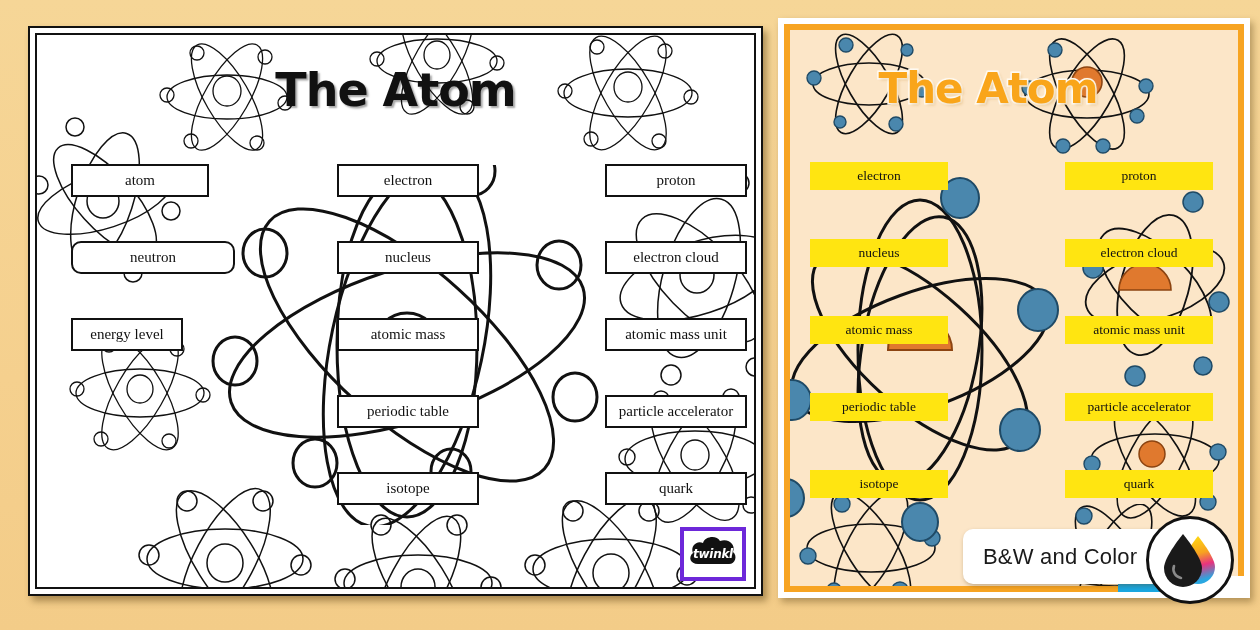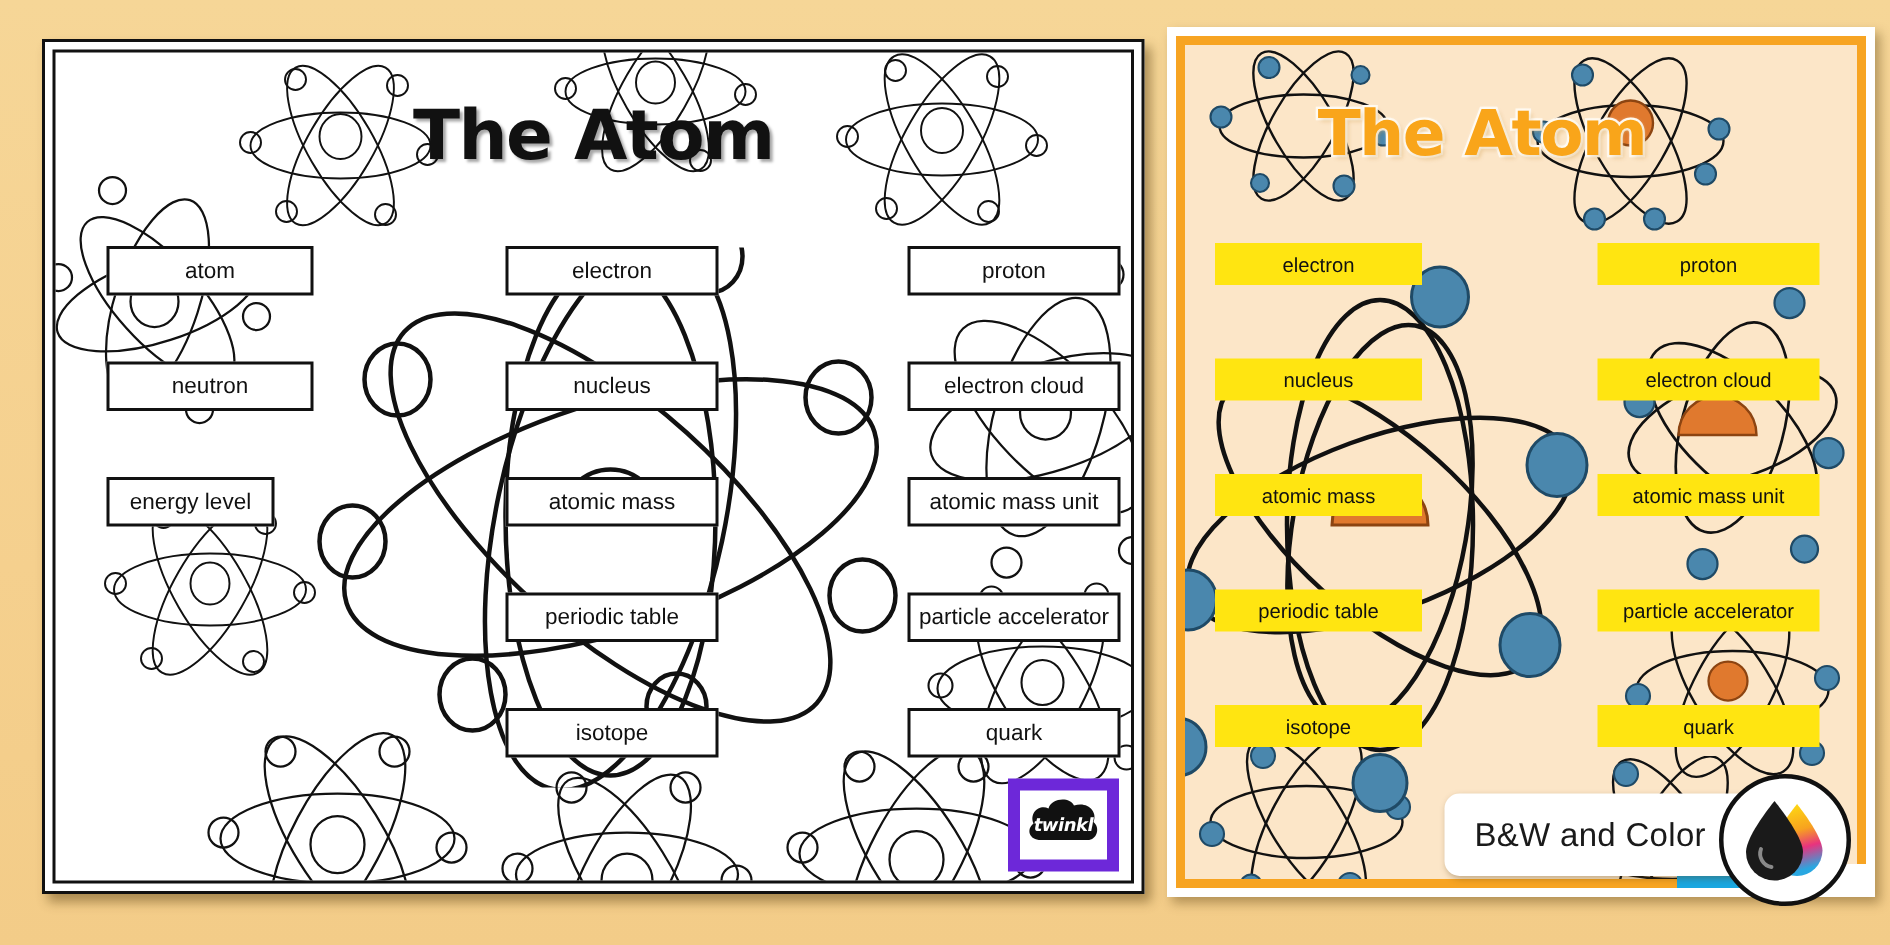--- a/index.html
+++ b/index.html
@@ -102,21 +102,21 @@
     pointer-events: none;
   }
 
   
   .lbl {
     position: absolute;
     box-sizing: border-box;
     display: flex;
     align-items: center;
     justify-content: center;
-    font-family: Liberation Sans, sans-serif;
+    font-family: Liberation Serif, serif;
     white-space: nowrap;
     z-index: 15;
   }
   .lbl-bw {
     background: #ffffff;
     border: 2px solid #111;
     color: #111;
     height: 33px;
     font-size: 15px;
   }
@@ -141,21 +141,21 @@
   }
 
   
   #twinkl {
     position: absolute;
     right: 8px;
     bottom: 6px;
     width: 58px;
     height: 46px;
     background: #fff;
-    border: 8px solid #6d28d9;
+    border: 4px solid #6d28d9;
     z-index: 30;
     display: flex;
     align-items: center;
     justify-content: center;
   }
   #twinkl-word {
     position: relative;
     z-index: 2;
     color: #fff;
     font-family: "DejaVu Sans", sans-serif;
@@ -516,21 +516,21 @@
           <ellipse cx="368" cy="232" rx="22" ry="24"></ellipse>
           <ellipse cx="108" cy="298" rx="22" ry="24"></ellipse>
           <ellipse cx="244" cy="306" rx="20" ry="22"></ellipse>
           <ellipse cx="266" cy="6" rx="22" ry="24"></ellipse>
         </g>
       </svg>
 
       <div class="title-bw">The Atom</div>
 
       <div class="lbl lbl-bw" style="left:34px;  top:129px; width:138px;">atom</div>
-      <div class="lbl lbl-bw" style="left:34px;  top:206px; width:138px;">neutron</div>
+      <div class="lbl lbl-bw" style="left:34px;  top:206px; width:164px;border-radius:10px;">neutron</div>
       <div class="lbl lbl-bw" style="left:34px;  top:283px; width:112px;">energy level</div>
 
       <div class="lbl lbl-bw" style="left:300px; top:129px; width:142px;">electron</div>
       <div class="lbl lbl-bw" style="left:300px; top:206px; width:142px;">nucleus</div>
       <div class="lbl lbl-bw" style="left:300px; top:283px; width:142px;">atomic mass</div>
       <div class="lbl lbl-bw" style="left:300px; top:360px; width:142px;">periodic table</div>
       <div class="lbl lbl-bw" style="left:300px; top:437px; width:142px;">isotope</div>
 
       <div class="lbl lbl-bw" style="left:568px; top:129px; width:142px;">proton</div>
       <div class="lbl lbl-bw" style="left:568px; top:206px; width:142px;">electron cloud</div>

